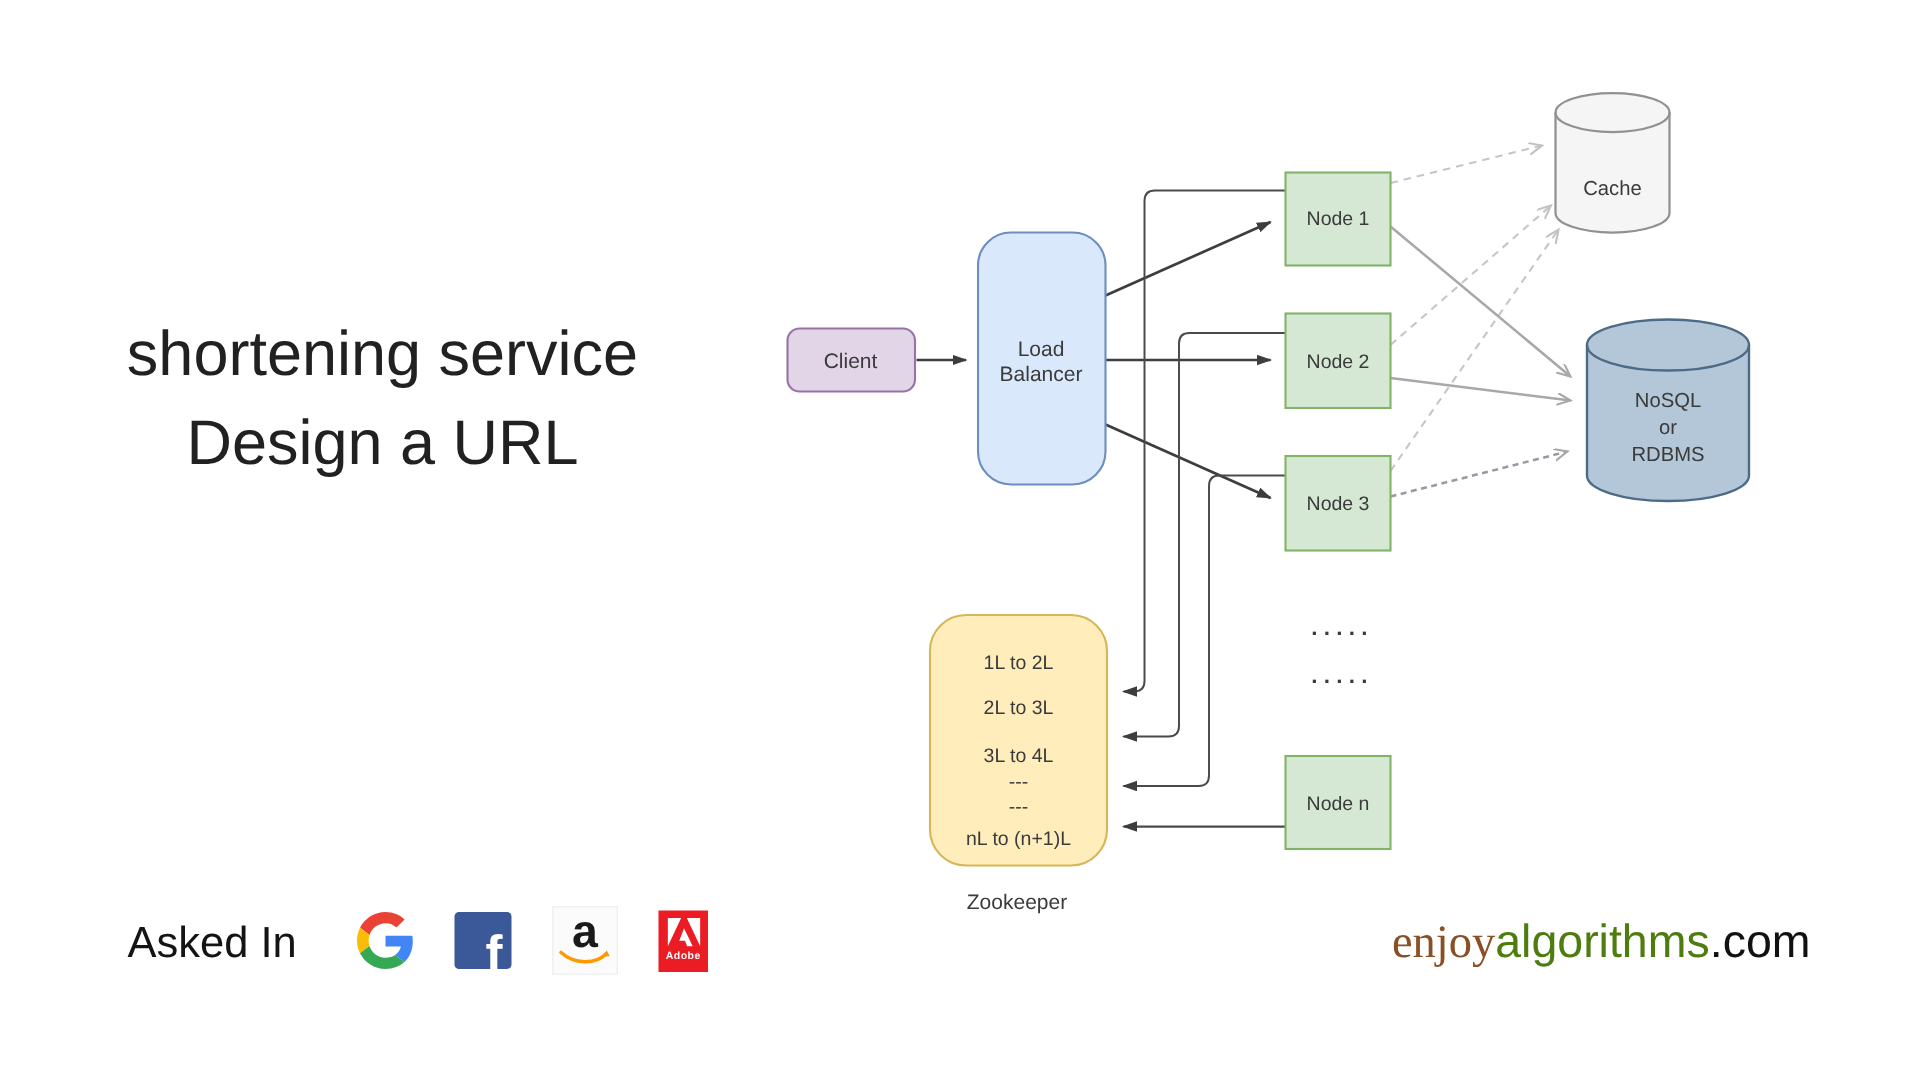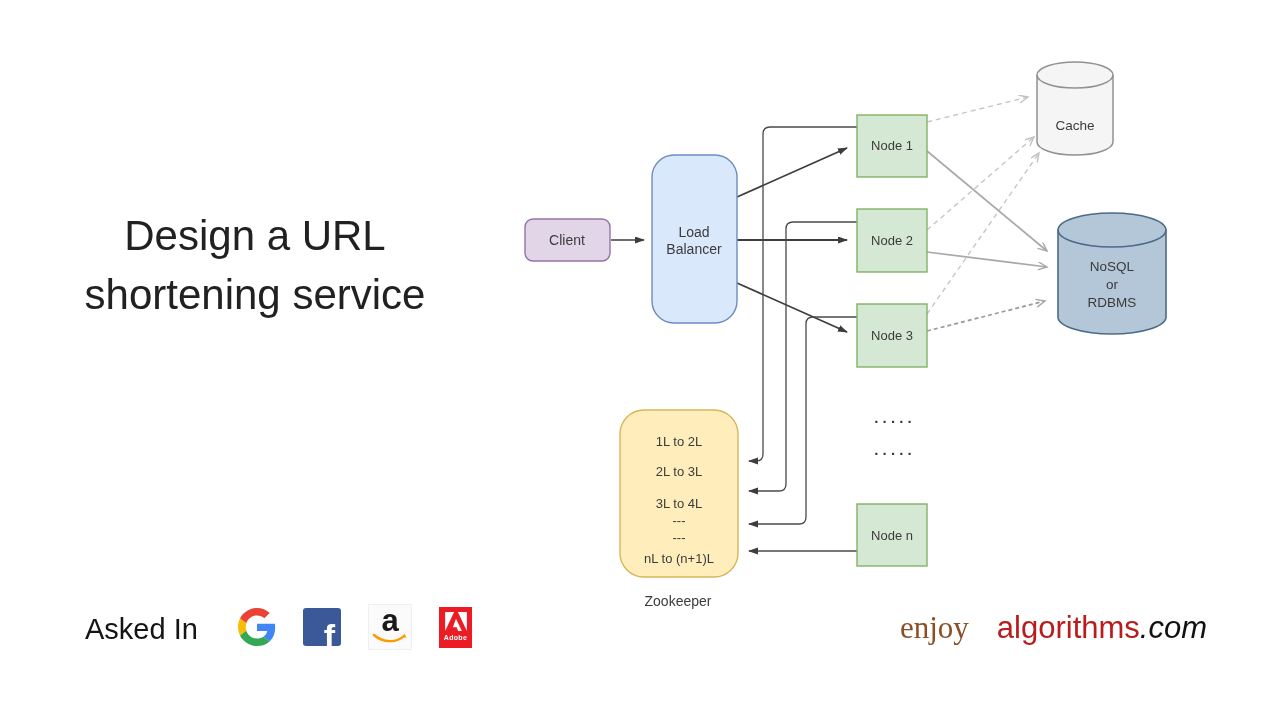--- a/index.html
+++ b/index.html
@@ -16,31 +16,31 @@
   .tile-fb .f{position:absolute;right:6px;bottom:-10px;color:#fff;font-size:34px;font-weight:bold;}
   .tile-az{width:42px;height:44px;background:#fbfbfb;border:1px solid #f0f0f0;}
   .tile-az .a{position:absolute;left:0;right:0;top:-2px;text-align:center;color:#1a1a1a;
               font-size:31px;font-weight:bold;}
   .tile-az svg{position:absolute;left:0;bottom:2px;}
   .tile-ad{width:33px;height:41px;background:#ec1c24;flex-direction:column;justify-content:flex-start;
            padding-top:5px;box-sizing:border-box;}
   .tile-ad .cap{color:#fff;font-size:7px;font-weight:bold;margin-top:3px;letter-spacing:0.3px;}
   .site{position:absolute;right:73px;top:608px;font-size:31px;line-height:40px;}
   .site .p1{color:#8a4f25;font-family:Liberation Serif, serif;}
-  .site .p2{color:#b91c1c;margin-left:28px;}
-  .site .p3{color:#111111;font-style:italic;}
+  .site .p2{color:#4d7c0f;}
+  .site .p3{color:#111111;}
 </style>
 </head>
 <body>
 
 <div class="canvas">
 
   <div class="title">
+    <div>shortening service</div>
     <div>Design a URL</div>
-    <div>shortening service</div>
   </div>
 
   <svg class="diagram" width="1280" height="720" viewBox="0 0 1280 720">
     <defs>
       <marker id="ab" markerUnits="userSpaceOnUse" markerWidth="12" markerHeight="10" refX="9" refY="3.5" orient="auto">
         <path d="M0,0 L10,3.5 L0,7 Z" fill="#3d3d3d"></path>
       </marker>
       <marker id="og" markerUnits="userSpaceOnUse" markerWidth="12" markerHeight="11" refX="9" refY="4" orient="auto">
         <path d="M0,0 L9,4 L0,8" fill="none" stroke="#a8a8a8" stroke-width="1.4"></path>
       </marker>

